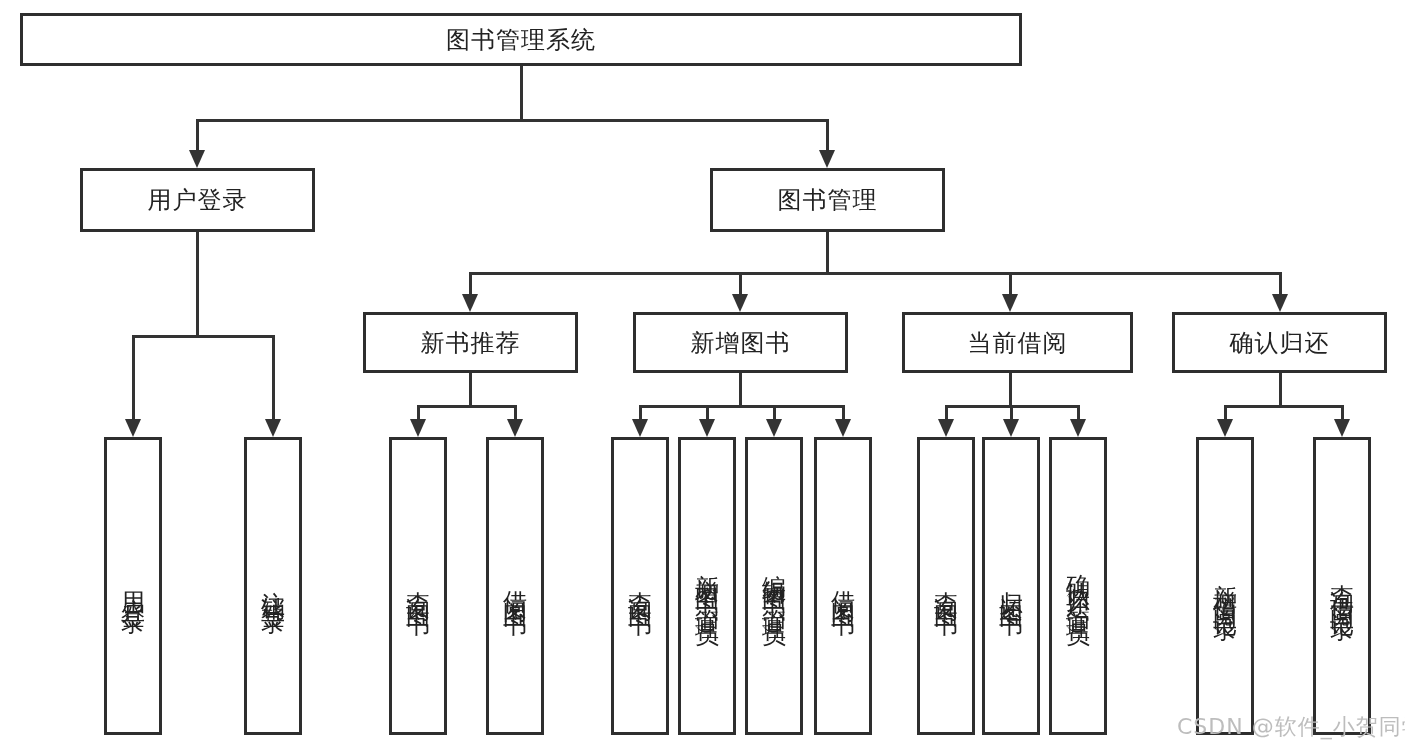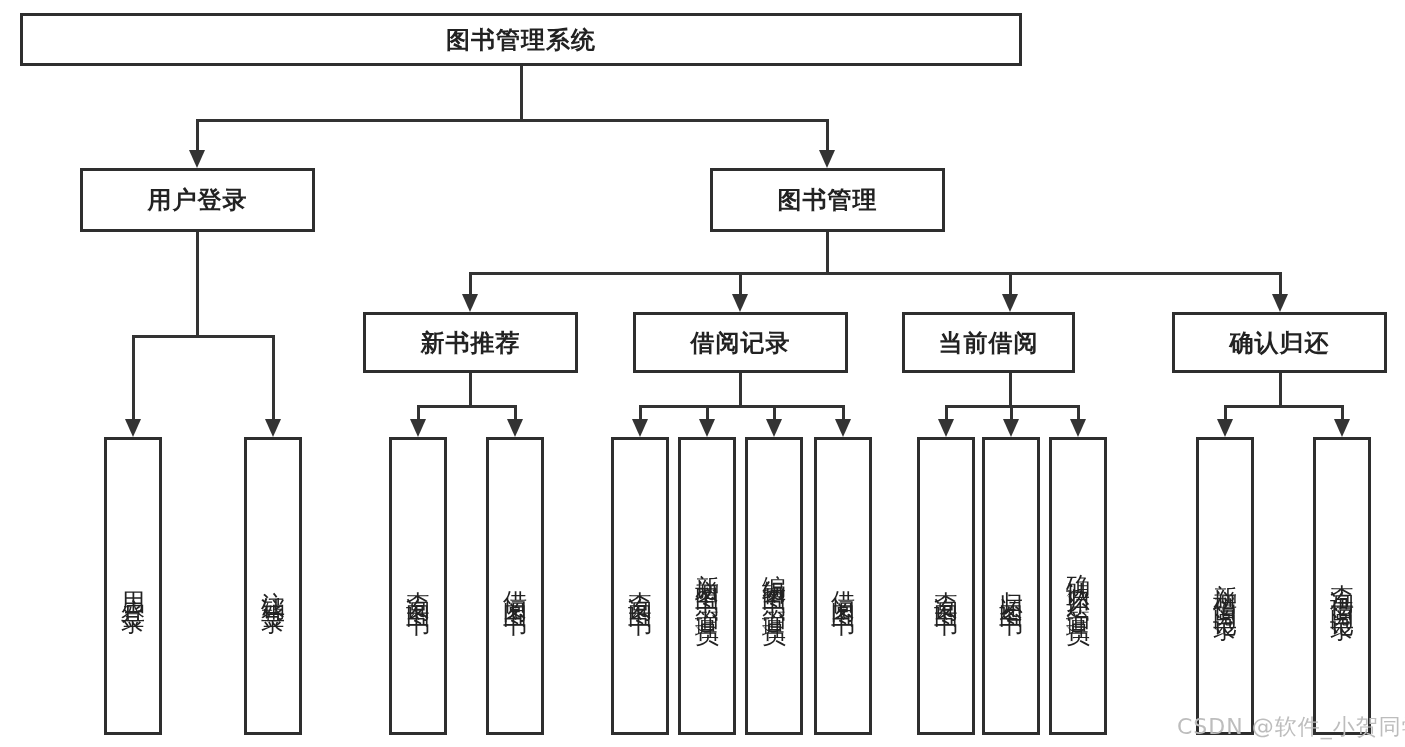--- a/index.html
+++ b/index.html
@@ -24,21 +24,20 @@
     box-sizing: border-box;
     border: 3px solid var(--box-border);
     background: var(--background);
     display: flex;
     align-items: center;
     justify-content: center;
     font-size: 24px;
     letter-spacing: 1px;
     white-space: nowrap;
     z-index: 2;
-    font-weight: bold;
   }
   .leaf {
     position: absolute;
     box-sizing: border-box;
     border: 3px solid var(--box-border);
     background: var(--background);
     width: 58px;
     height: 298px;
     top: 437px;
     display: flex;
@@ -147,23 +146,23 @@
     <span>用户登录</span>
   </div>
   <div class="node" style="left:710px; top:168px; width:235px; height:64px;text-align:right;">
     <span>图书管理</span>
   </div>
 
   <div class="node" style="left:363px; top:312px; width:215px; height:61px;">
     <span>新书推荐</span>
   </div>
   <div class="node" style="left:633px; top:312px; width:215px; height:61px;">
-    <span>借阅记录</span>
-  </div>
-  <div class="node" style="left:902px; top:312px; width:173px; height:61px;justify-content:center;">
+    <span>新增图书</span>
+  </div>
+  <div class="node" style="left:902px; top:312px; width:231px; height:61px;justify-content:center;">
     <span>当前借阅</span>
   </div>
   <div class="node" style="left:1172px; top:312px; width:215px; height:61px;">
     <span>确认归还</span>
   </div>
 
   <div class="leaf" style="left:104px;">
     <span>用户登录</span>
   </div>
   <div class="leaf" style="left:244px;">

